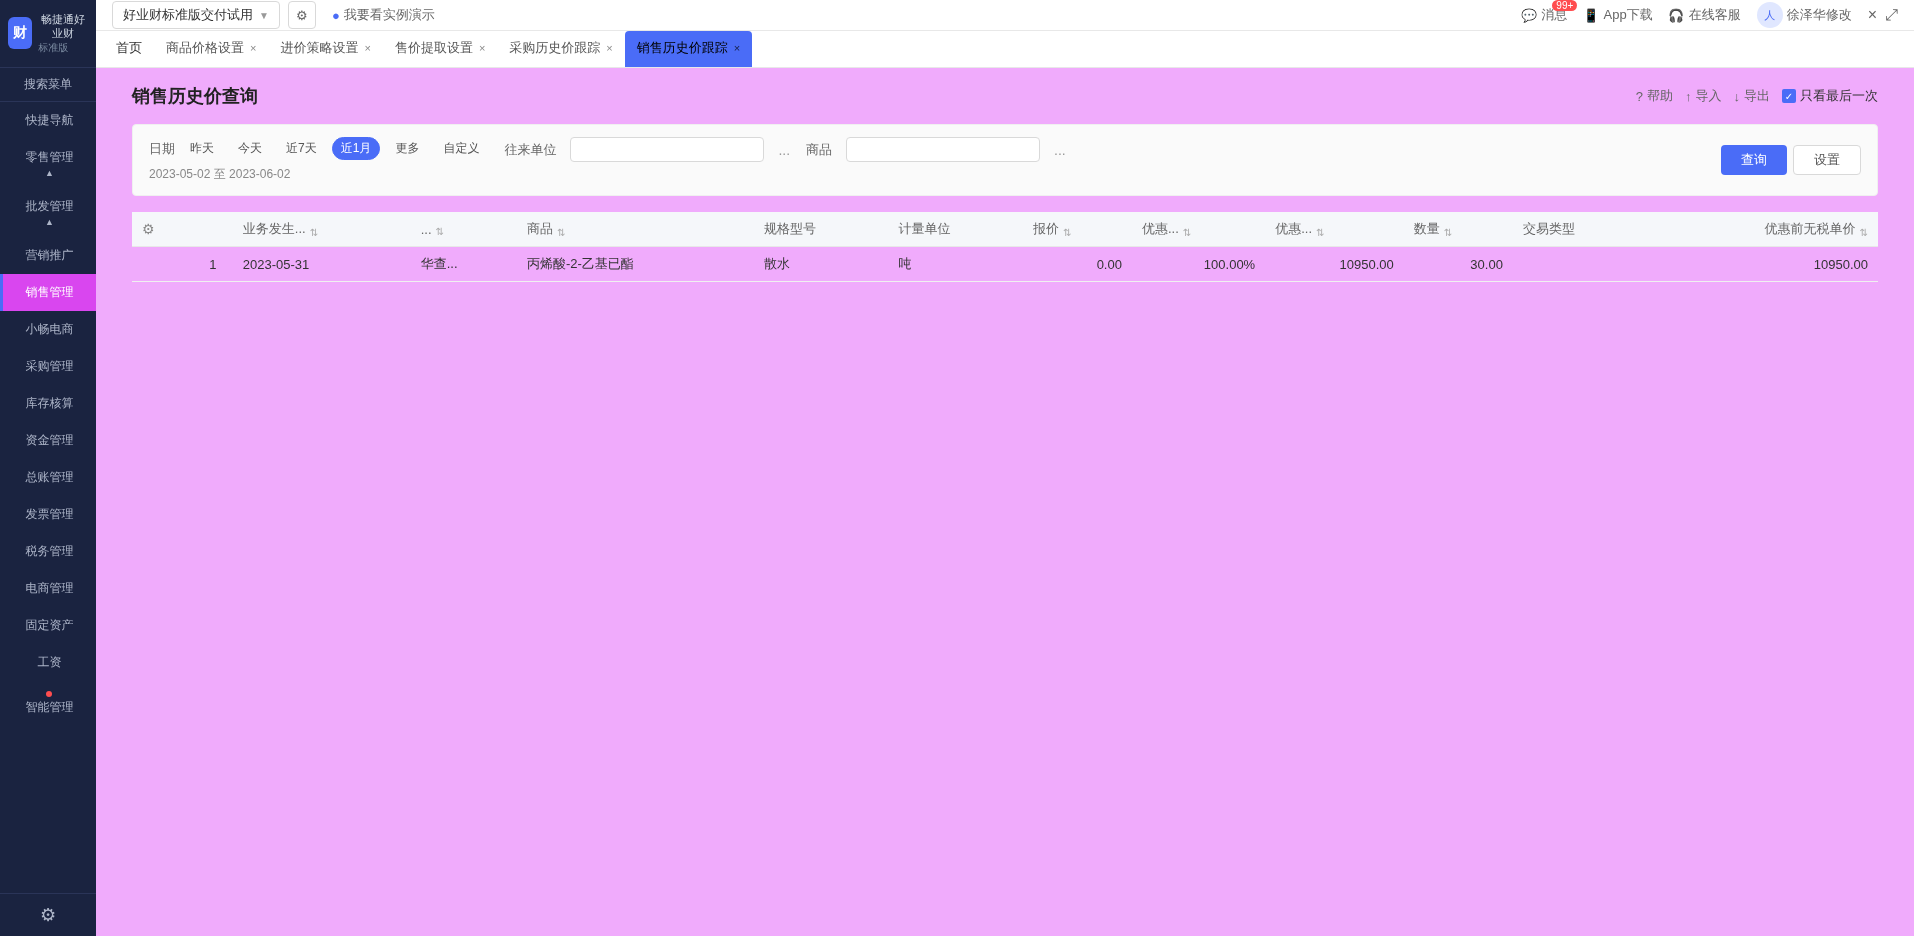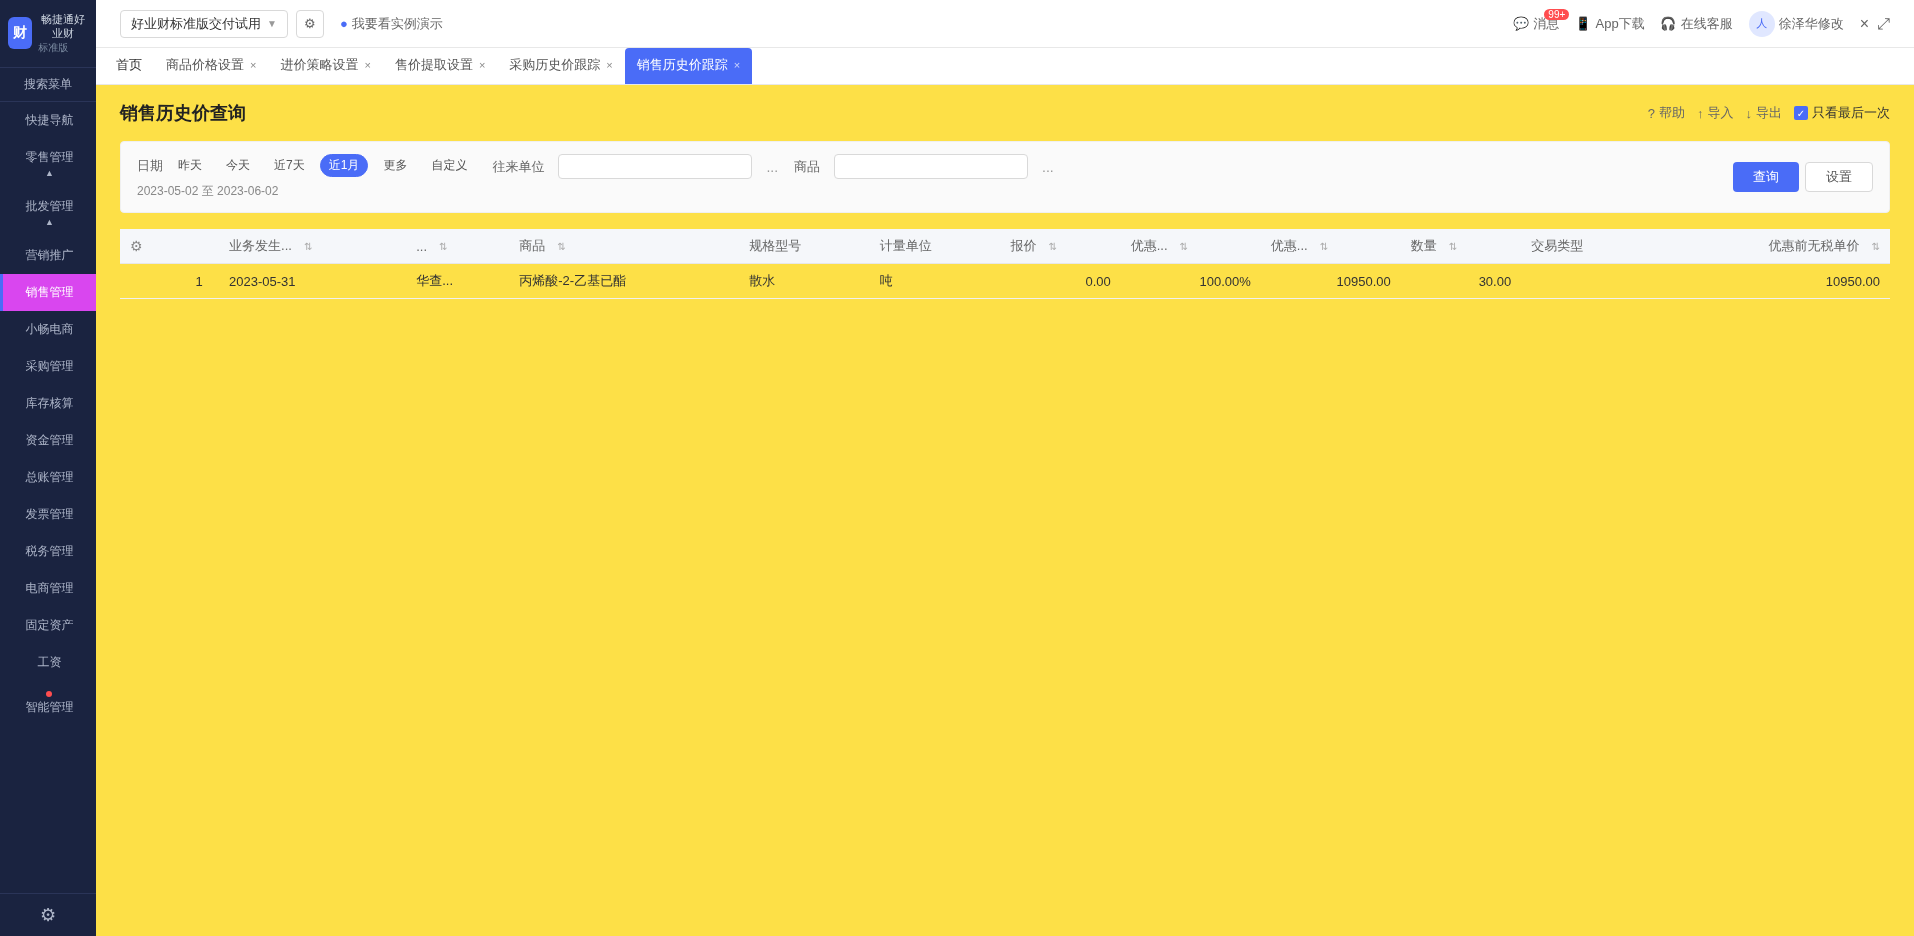--- a/index.html
+++ b/index.html
@@ -67,25 +67,25 @@
     .main {
       flex: 1;
       display: flex;
       flex-direction: column;
       background: #f0f2f5;
       overflow: hidden;
     }
 
     
     .topbar {
-      height: 48px;
+      height: 31px;
       background: #fff;
       display: flex;
       align-items: center;
-      padding: 0 24px;
+      padding: 0 16px;
       border-bottom: 1px solid #e8e8e8;
       gap: 8px;
     }
     .topbar-app-selector {
       display: flex;
       align-items: center;
       gap: 6px;
       padding: 4px 10px;
       border: 1px solid #d9d9d9;
       border-radius: 4px;
@@ -164,38 +164,38 @@
       gap: 4px;
       padding: 8px 12px;
       font-size: 13px;
       color: #555;
       cursor: pointer;
       white-space: nowrap;
       border-bottom: 2px solid transparent;
     }
     .tab-item.active {
       background: #4a6cf7;
-      color: #ffffff;
+      color: #000000;
       border-radius: 4px 4px 0 0;
     }
     .tab-item .close-icon {
       font-size: 11px;
       color: inherit;
       opacity: 0.7;
       margin-left: 2px;
     }
     .tab-home { font-weight: 500; color: #333; }
 
     
     .page-content {
       flex: 1;
-      background: #fde047;
+      background: #f0abfc;
       margin: 0;
       overflow-y: auto;
-      padding: 16px 24px;
+      padding: 16px 36px;
     }
 
     
     .page-header {
       display: flex;
       align-items: center;
       justify-content: space-between;
       margin-bottom: 16px;
     }
     .page-title {
@@ -344,21 +344,21 @@
       border-bottom: 1px solid #e8e8e8;
       white-space: nowrap;
     }
     .data-table td {
       padding: 8px 10px;
       border-bottom: 1px solid #f0f0f0;
       color: #333;
       white-space: nowrap;
     }
     .table-sort-icon { font-size: 10px; color: #aaa; margin-left: 2px; }
-    .th-inner { display: flex; align-items: center; gap: 10px; }
+    .th-inner { display: flex; align-items: flex-end; gap: 2px; }
     .th-gear { color: #888; cursor: pointer; font-size: 14px; }
     .col-number { text-align: center; }
     .col-right { text-align: right; }
     .scrollable-area {
       overflow-x: auto;
     }
   </style>
 </head>
 <body>
 

